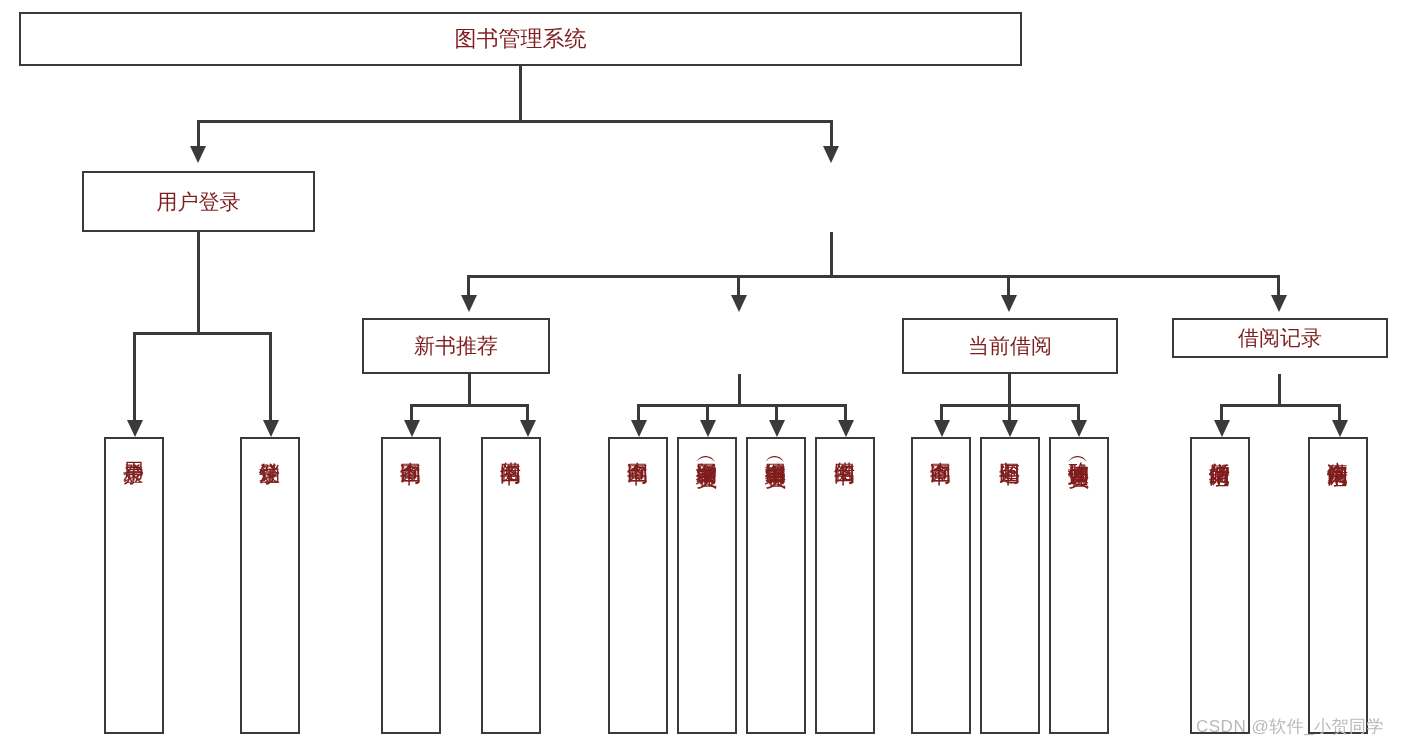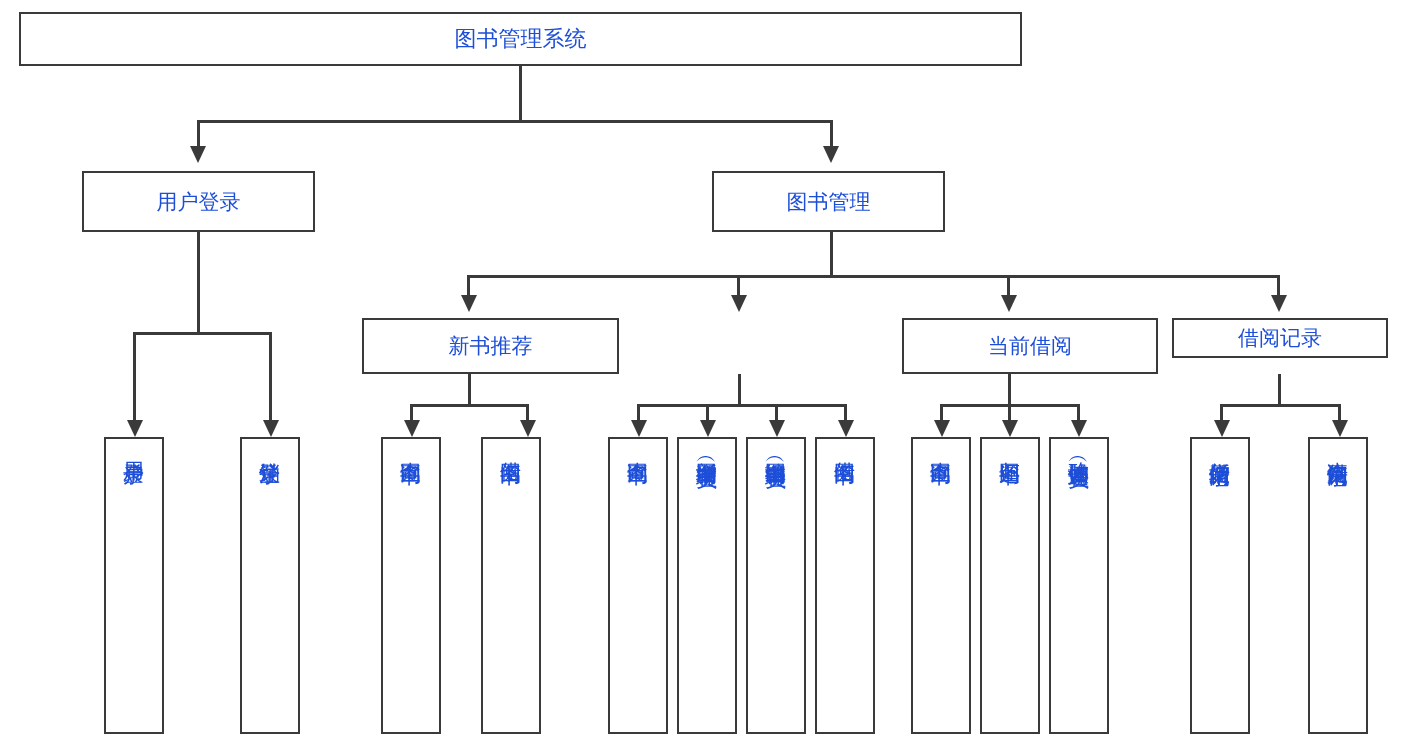--- a/index.html
+++ b/index.html
@@ -19,21 +19,21 @@
   }
   
   .node {
     position: absolute;
     box-sizing: border-box;
     border: 2px solid #3a3a3a;
     background: #ffffff;
     display: flex;
     align-items: center;
     justify-content: center;
-    color: #1d4ed8;
+    color: #7f1d1d;
   }
   .node .label {
     line-height: 1.12;
     white-space: nowrap;
     text-align: center;
   }
   
   .node.horiz .label {
     font-size: 21px;
   }
@@ -95,46 +95,43 @@
   <div class="hline" style="left:197px; top:120px; width:636px;"></div>
   <div class="vline" style="left:197px; top:120px; height:26px;"></div>
   <div class="arrow" style="left:190px; top:146px;"></div>
   <div class="vline" style="left:830px; top:120px; height:26px;"></div>
   <div class="arrow" style="left:823px; top:146px;"></div>
 
   <div class="node horiz" style="left:82px; top:171px; width:233px; height:61px;">
     <span class="label">用户登录</span>
   </div>
 
-  <div class="node horiz" style="left:712px; top:171px; width:233px; height:61px;">
-    <span class="label">图书管理</span>
-  </div>
 
   <div class="vline" style="left:197px; top:232px; height:103px;"></div>
   <div class="hline" style="left:133px; top:332px; width:136px;"></div>
   <div class="vline" style="left:133px; top:332px; height:88px;"></div>
   <div class="arrow" style="left:127px; top:420px;"></div>
   <div class="vline" style="left:269px; top:332px; height:88px;"></div>
   <div class="arrow" style="left:263px; top:420px;"></div>
 
   <div class="vline" style="left:830px; top:232px; height:46px;"></div>
   <div class="hline" style="left:467px; top:275px; width:812px;"></div>
   <div class="vline" style="left:467px; top:275px; height:20px;"></div>
   <div class="arrow" style="left:461px; top:295px;"></div>
   <div class="vline" style="left:737px; top:275px; height:20px;"></div>
   <div class="arrow" style="left:731px; top:295px;"></div>
   <div class="vline" style="left:1007px; top:275px; height:20px;"></div>
   <div class="arrow" style="left:1001px; top:295px;"></div>
   <div class="vline" style="left:1277px; top:275px; height:20px;"></div>
   <div class="arrow" style="left:1271px; top:295px;"></div>
 
-  <div class="node horiz" style="left:362px; top:318px; width:257px; height:56px;justify-content:center;">
+  <div class="node horiz" style="left:362px; top:318px; width:188px; height:56px;justify-content:center;">
     <span class="label">新书推荐</span>
   </div>
-  <div class="node horiz" style="left:902px; top:318px; width:256px; height:56px;">
+  <div class="node horiz" style="left:902px; top:318px; width:216px; height:56px;">
     <span class="label">当前借阅</span>
   </div>
   <div class="node horiz" style="left:1172px; top:318px; width:216px; height:40px;">
     <span class="label">借阅记录</span>
   </div>
 
   <div class="vline" style="left:468px; top:374px; height:32px;"></div>
   <div class="hline" style="left:410px; top:404px; width:116px;"></div>
   <div class="vline" style="left:410px; top:404px; height:16px;"></div>
   <div class="arrow" style="left:404px; top:420px;"></div>
@@ -205,14 +202,15 @@
     <span class="label">确认归还（管理员）</span>
   </div>
 
   <div class="node vert" style="left:1190px; top:437px; width:60px; height:297px;">
     <span class="label">新增借阅记录</span>
   </div>
   <div class="node vert" style="left:1308px; top:437px; width:60px; height:297px;">
     <span class="label">查询借阅记录</span>
   </div>
 
+  <div id="watermark" style="left:1196px; top:715px;">CSDN @软件_小贺同学</div>
 
 </div>
 
 </body></html>

